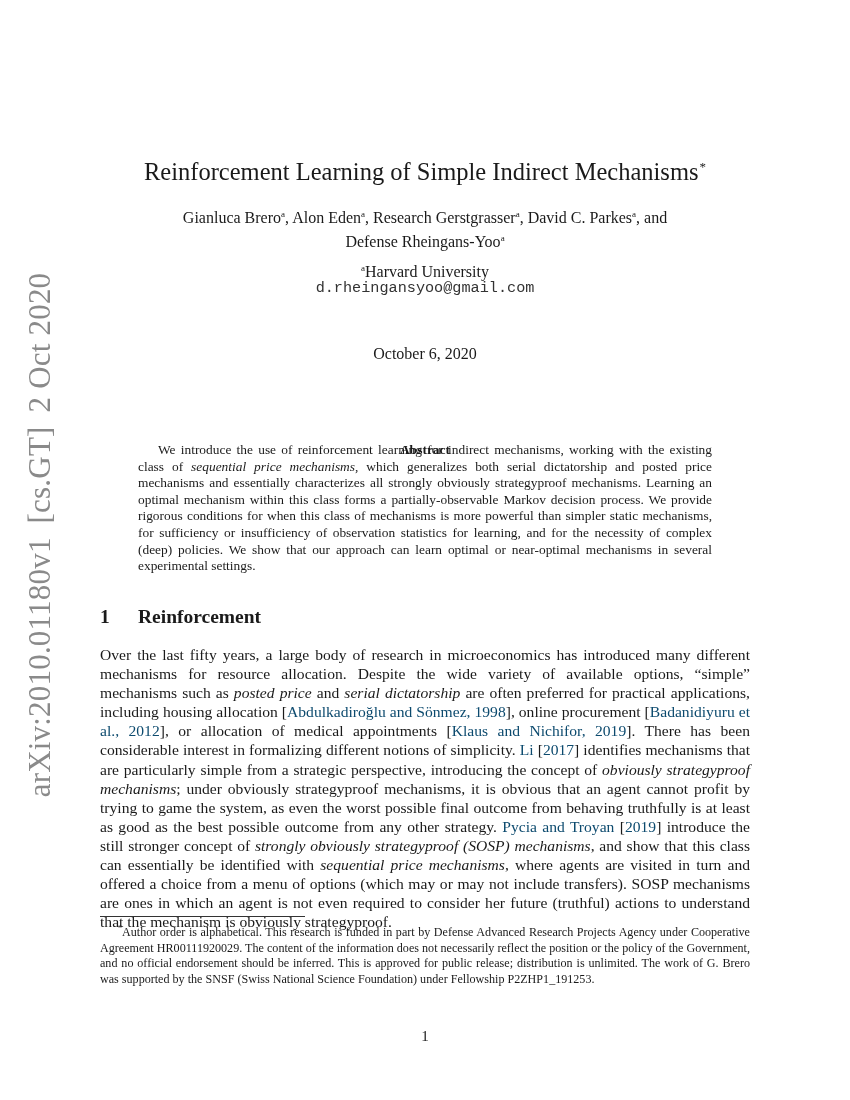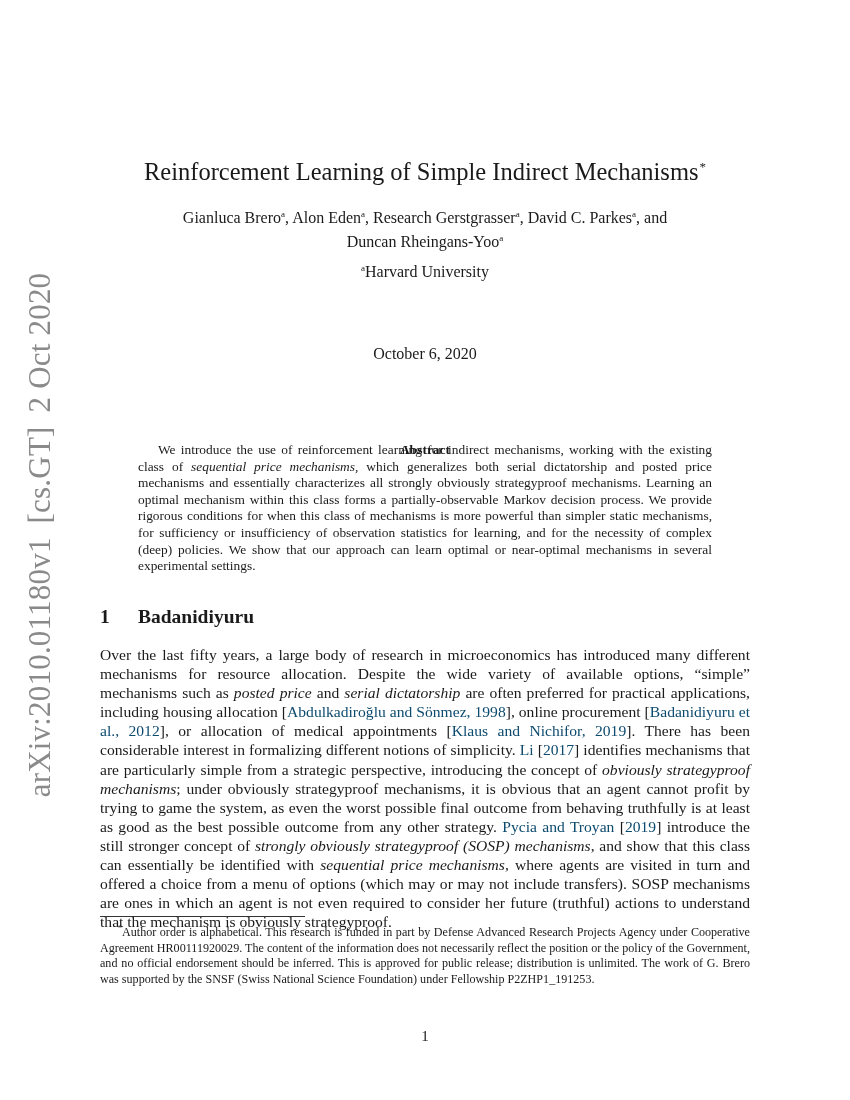--- a/index.html
+++ b/index.html
@@ -95,36 +95,37 @@
 
   <div class="side-stamp">
     <span>arXiv:2010.01180v1</span><span>[cs.GT]</span><span style="margin-right:0">2 Oct 2020</span>
   </div>
 
   <div class="title">
     <span>Reinforcement Learning of Simple Indirect Mechanisms</span><sup>*</sup>
   </div>
 
   <div class="authors">
-    <span><span>Gianluca Brero</span><sup>a</sup><span>, </span></span><span><span>Alon Eden</span><sup>a</sup><span>, </span></span><span><span>Research Gerstgrasser</span><sup>a</sup><span>, </span></span><span><span>David C. Parkes</span><sup>a</sup><span>, and </span></span><br><span><span>Duncan Rheingans-Yoo</span><sup>a</sup></span>
+    <span><span>Gianluca Brero</span><sup>a</sup><span>, </span></span><span><span>Alon Eden</span><sup>a</sup><span>, </span></span><span><span>Research Gerstgrasser</span><sup>a</sup><span>, </span></span><span><span>David C. Parkes</span><sup>a</sup><span>, and </span></span><br><span><span>Defense Rheingans-Yoo</span><sup>a</sup></span>
   </div>
 
   <div class="affil">
     <sup>a</sup><span>Harvard University</span>
   </div>
   <div class="emails">
+    <div>d.rheingansyoo@gmail.com</div>
   </div>
 
   <div class="date">October 6, 2020</div>
 
   <div class="abstract-title">Abstract</div>
   <div class="abstract-body"><span>We introduce the use of reinforcement learning for indirect mechanisms, working with the exist­ing class of </span><i>sequential price mechanisms</i><span>, which generalizes both serial dictatorship and posted price mechanisms and essentially characterizes all strongly obviously strategyproof mechanisms. Learning an optimal mechanism within this class forms a partially-observable Markov decision process. We provide rigorous conditions for when this class of mechanisms is more powerful than simpler static mechanisms, for sufficiency or insufficiency of observation statistics for learning, and for the necessity of complex (deep) policies. We show that our approach can learn optimal or near-optimal mechanisms in several experimental settings.</span></div>
 
   <div class="section-heading">
-    <span class="num">1</span><span>Badanidiyuru</span>
+    <span class="num">1</span><span>Reinforcement</span>
   </div>
 
   <div class="intro-body"><span>Over the last fifty years, a large body of research in microeconomics has introduced many different mech­anisms for resource allocation. Despite the wide variety of available options, “simple” mechanisms such as </span><i>posted price</i><span> and </span><i>serial dictatorship</i><span> are often preferred for practical applications, including housing allo­cation [</span><a class="cite">Abdulkadiroğlu and Sönmez, 1998</a><span>], online procurement [</span><a class="cite">Badanidiyuru et al., 2012</a><span>], or allocation of medical appointments [</span><a class="cite">Klaus and Nichifor, 2019</a><span>]. There has been considerable interest in formalizing different notions of simplicity. </span><a class="cite">Li</a><span> [</span><a class="cite">2017</a><span>] identifies mechanisms that are particularly simple from a strategic perspective, introducing the concept of </span><i>obviously strategyproof mechanisms</i><span>; under obviously strategyproof mechanisms, it is obvious that an agent cannot profit by trying to game the system, as even the worst possible final outcome from behaving truthfully is at least as good as the best possible outcome from any other strat­egy. </span><a class="cite">Pycia and Troyan</a><span> [</span><a class="cite">2019</a><span>] introduce the still stronger concept of </span><i>strongly obviously strategyproof (SOSP) mechanisms</i><span>, and show that this class can essentially be identified with </span><i>sequential price mechanisms</i><span>, where agents are visited in turn and offered a choice from a menu of options (which may or may not include trans­fers). SOSP mechanisms are ones in which an agent is not even required to consider her future (truthful) actions to understand that the mechanism is obviously strategyproof.</span></div>
 
   <div class="footnote-rule"></div>
   <div class="footnote"><sup>*</sup><span>Author order is alphabetical. This research is funded in part by Defense Advanced Research Projects Agency under Coop­erative Agreement HR00111920029. The content of the information does not necessarily reflect the position or the policy of the Government, and no official endorsement should be inferred. This is approved for public release; distribution is unlimited. The work of G. Brero was supported by the SNSF (Swiss National Science Foundation) under Fellowship P2ZHP1_191253.</span></div>
 
   <div class="page-number">1</div>
 </div>
 

